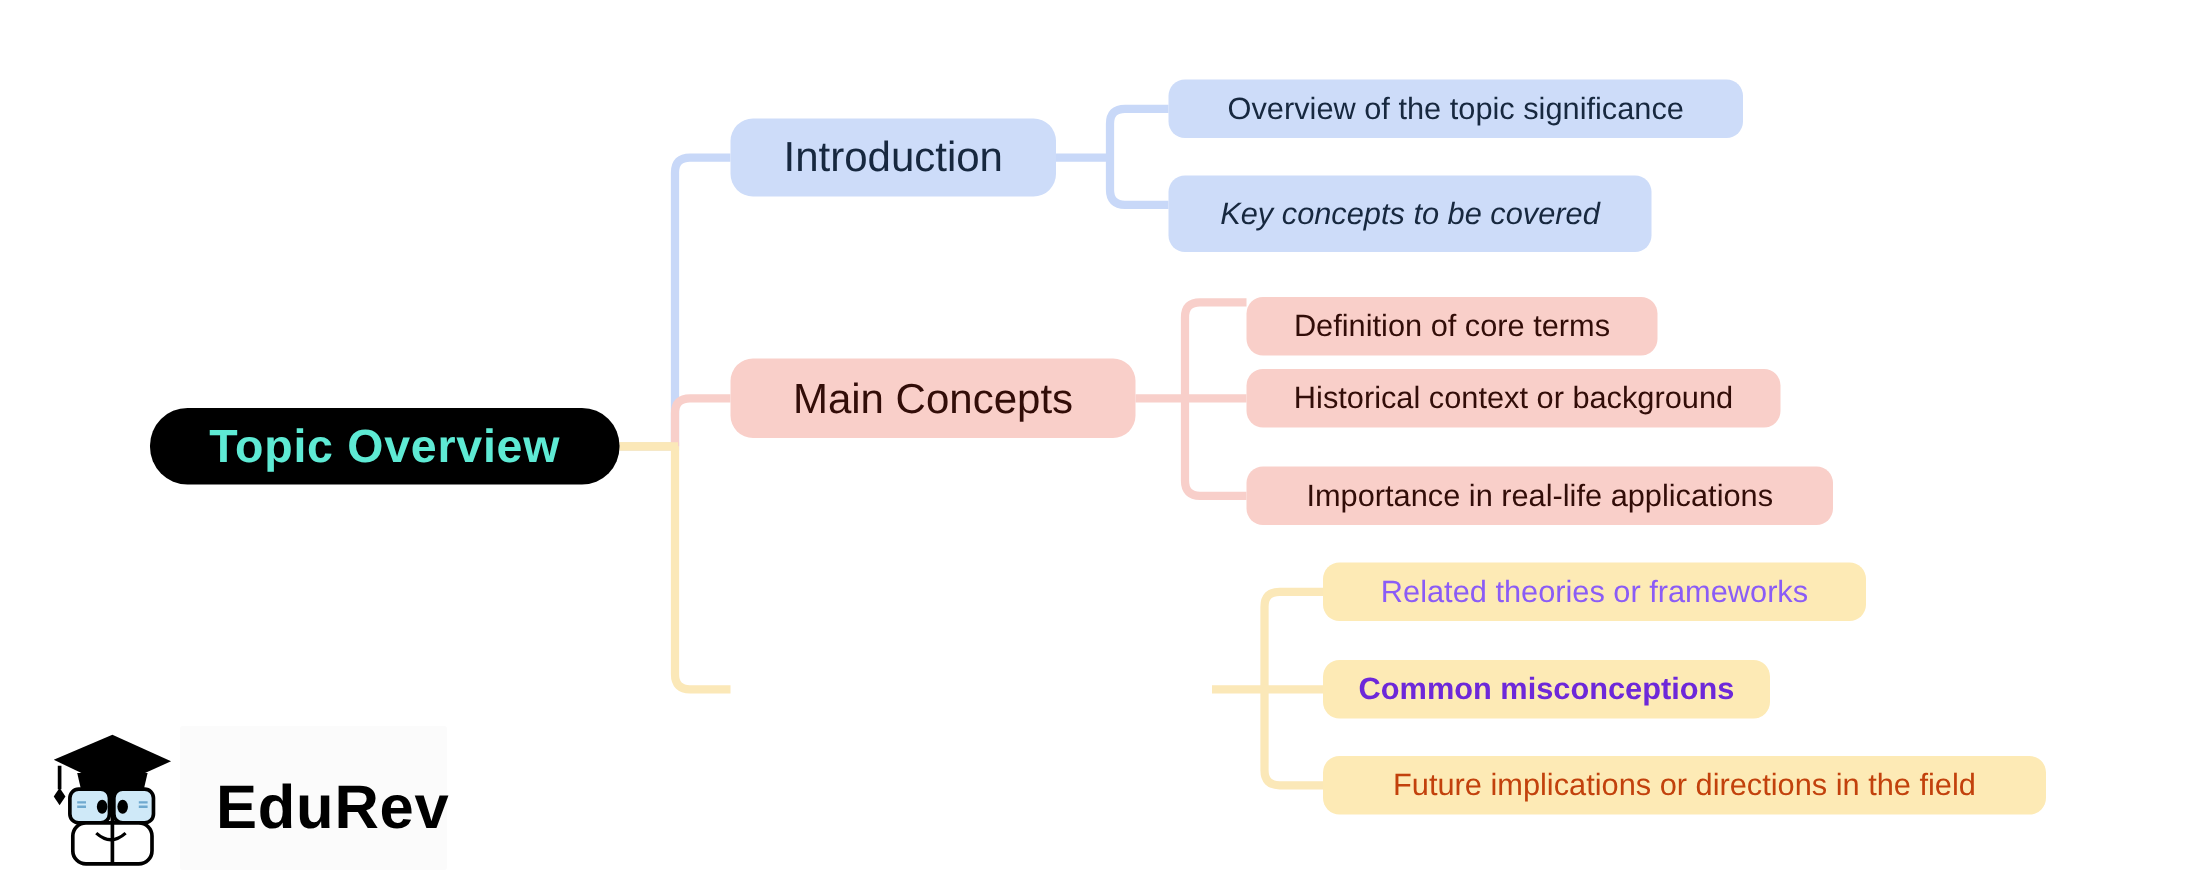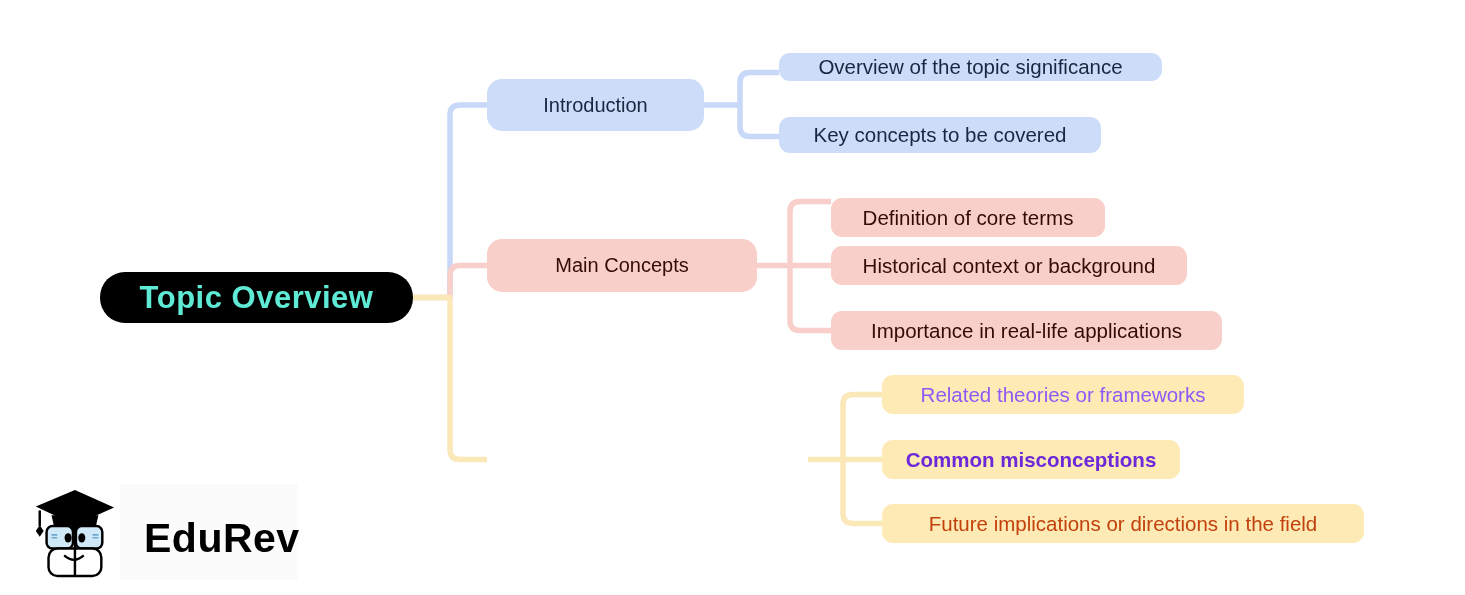--- a/index.html
+++ b/index.html
@@ -17,21 +17,21 @@
     display:flex;align-items:center;justify-content:center;
     box-sizing:border-box;white-space:nowrap;
   }
   .root-node{
     border-radius:25px;
     font-size:31px;font-weight:bold;
     letter-spacing:0.5px;
   }
   .branch-node{
     border-radius:15px;
-    font-size:20px;
+    font-size:28px;
   }
   .child-node{
     border-radius:11px;
     font-size:20.5px;
   }
   .logo{position:absolute;left:28px;top:481px;display:flex;align-items:center;}
   .logo-backdrop{
     position:absolute;left:120px;top:484px;width:178px;height:96px;
     background:#fbfbfb;border-radius:2px;
   }
@@ -56,22 +56,22 @@
     <path d="M704 105 H742 M740 105 V82.5 Q740 72.5 750 72.5 H779 M740 105 V126.5 Q740 136.5 750 136.5 H779" style="stroke: rgb(200, 216, 248);"></path>
 
     <path d="M757 265.5 H831 M790 265.5 V211.5 Q790 201.5 800 201.5 H831 M790 265.5 V320.5 Q790 330.5 800 330.5 H831" style="stroke: rgb(248, 207, 202);"></path>
 
     <path d="M808 459.5 H882 M843 459.5 V404.5 Q843 394.5 853 394.5 H882 M843 459.5 V513.5 Q843 523.5 853 523.5 H882" style="stroke: rgb(251, 232, 184);"></path>
   </svg>
 
   <div class="node root-node" style="left: 100px; top: 272px; width: 313px; height: 51px; background: rgb(0, 0, 0); color: #5eead4;">Topic Overview</div>
 
   <div class="node branch-node" style="left: 487px; top: 79px; width: 217px; height: 52px; background: rgb(205, 220, 249); color: rgb(23, 40, 63);">Introduction</div>
-  <div class="node child-node" style="left: 779px; top: 53px; width: 383px; height: 28px; background: rgb(205, 220, 249); color: rgb(23, 40, 63);">Overview of the topic significance</div>
-  <div class="node child-node" style="left: 779px; top: 117px; width: 322px; height: 36px; background: rgb(205, 220, 249); color: rgb(23, 40, 63);">Key concepts to be covered</div>
+  <div class="node child-node" style="left: 779px; top: 53px; width: 383px; height: 39px; background: rgb(205, 220, 249); color: rgb(23, 40, 63);">Overview of the topic significance</div>
+  <div class="node child-node" style="left: 779px; top: 117px; width: 322px; height: 51px; background: rgb(205, 220, 249); color: rgb(23, 40, 63); font-style: italic;">Key concepts to be covered</div>
 
   <div class="node branch-node" style="left: 487px; top: 239px; width: 270px; height: 53px; background: rgb(249, 207, 201); color: rgb(50, 13, 8);">Main Concepts</div>
   <div class="node child-node" style="left: 831px; top: 198px; width: 274px; height: 39px; background: rgb(249, 207, 201); color: rgb(50, 13, 8);">Definition of core terms</div>
   <div class="node child-node" style="left: 831px; top: 311px; width: 391px; height: 39px; background: rgb(249, 207, 201); color: rgb(50, 13, 8);">Importance in real-life applications</div>
   <div class="node child-node" style="left: 831px; top: 246px; width: 356px; height: 39px; background: rgb(249, 207, 201); color: rgb(50, 13, 8);">Historical context or background</div>
 
   <div class="node child-node" style="left: 882px; top: 375px; width: 362px; height: 39px; background: rgb(253, 234, 181); color: #8b5cf6;">Related theories or frameworks</div>
   <div class="node child-node" style="left: 882px; top: 440px; width: 298px; height: 39px; background: rgb(253, 234, 181); color: #6d28d9; font-weight: bold;">Common misconceptions</div>
   <div class="node child-node" style="left: 882px; top: 504px; width: 482px; height: 39px; background: rgb(253, 234, 181); color: #c2410c;">Future implications or directions in the field</div>
 

